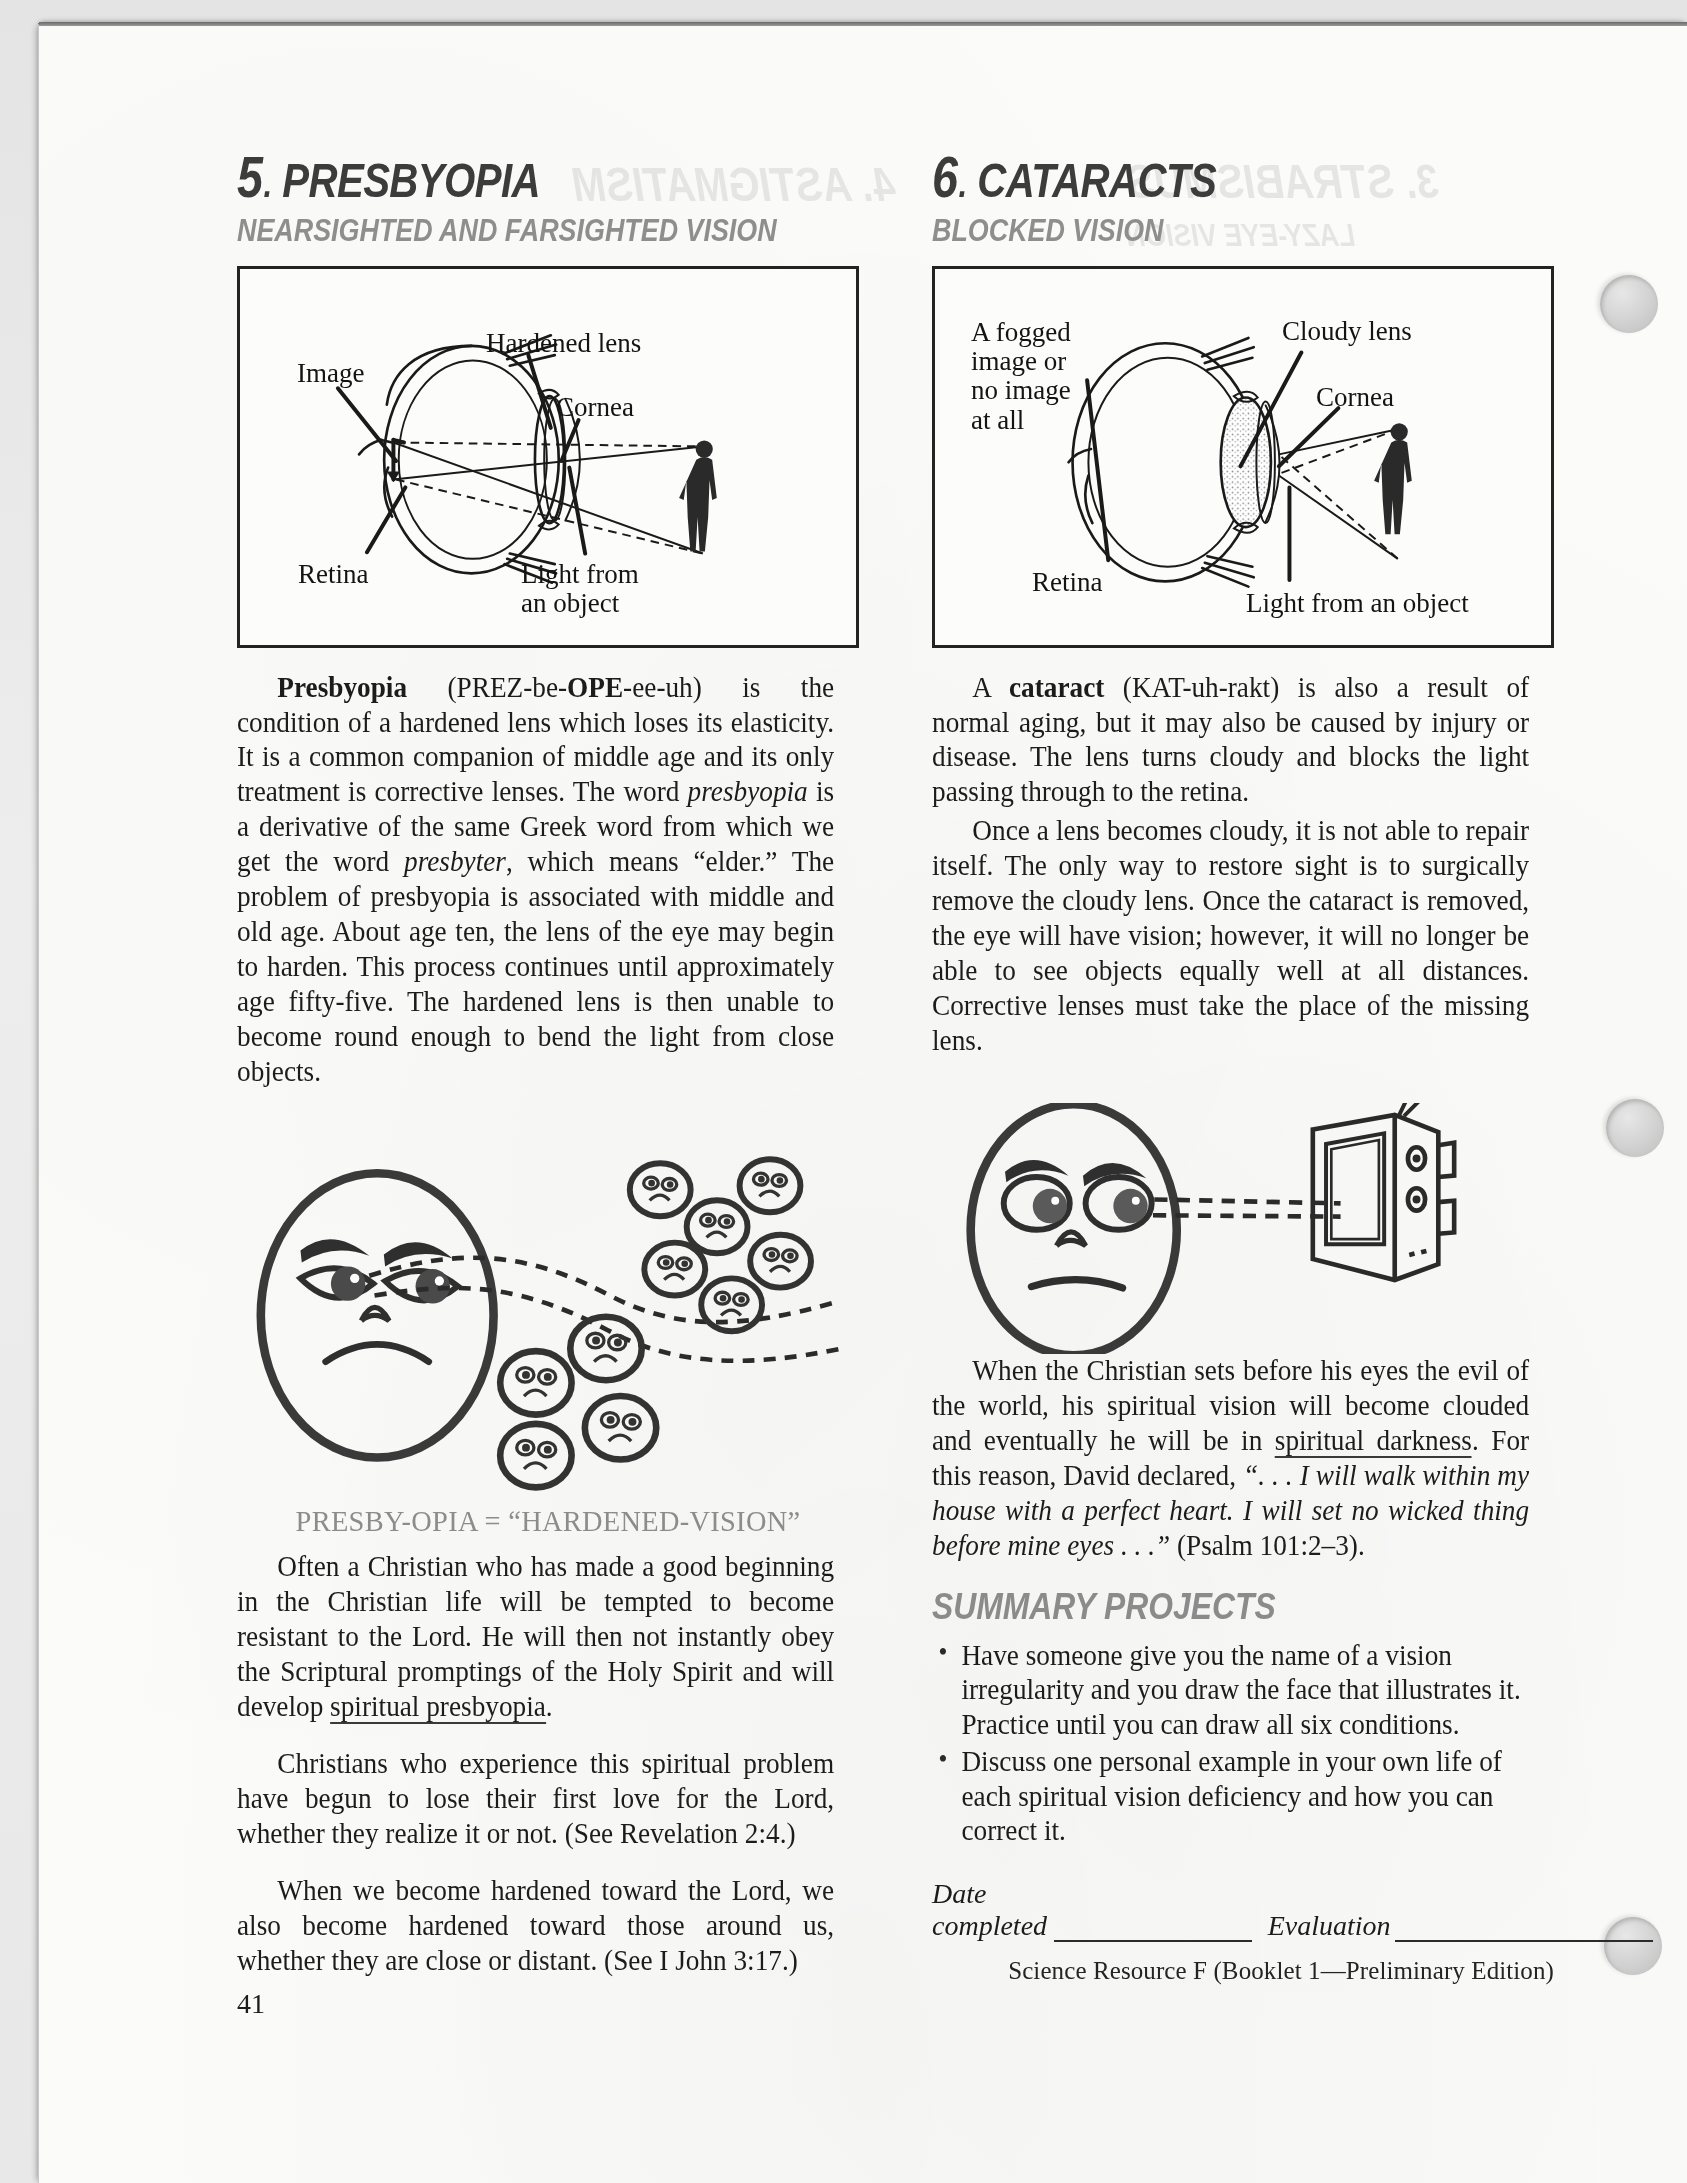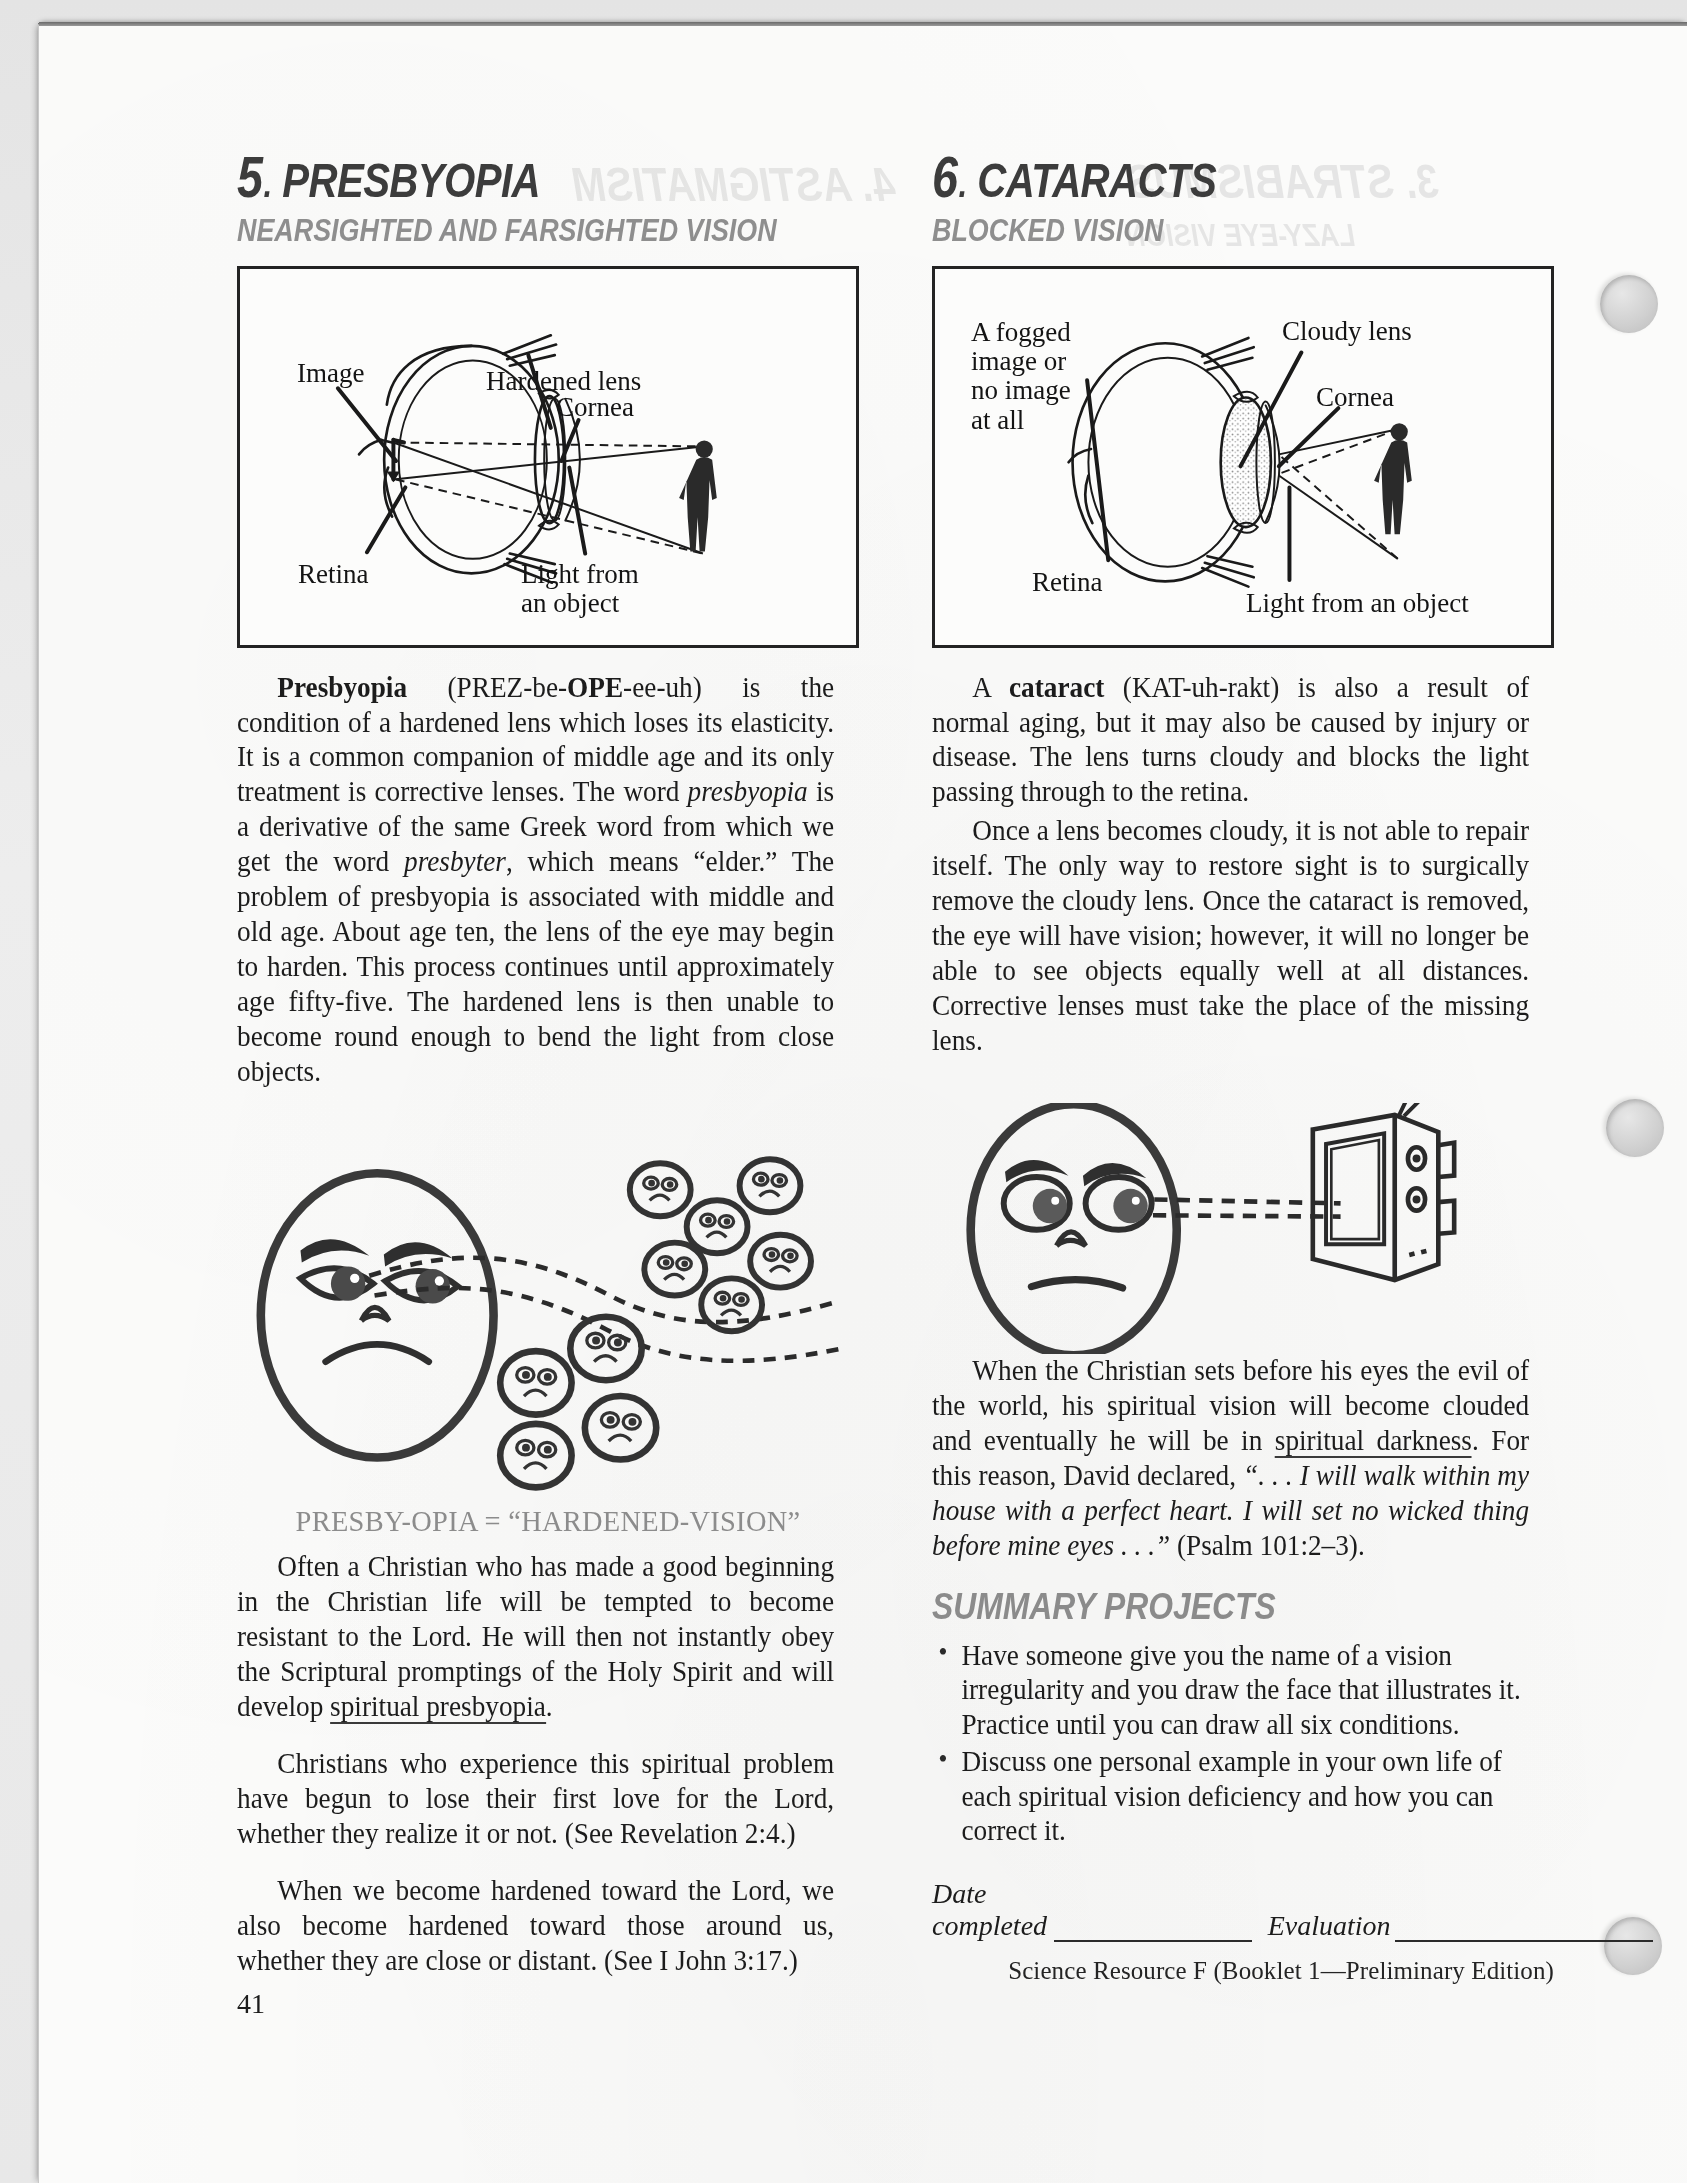--- a/index.html
+++ b/index.html
@@ -209,21 +209,21 @@
               <path d="M236 318 L700 430"></path>
             </g>
 
             <g fill="#2a2a2a">
               <circle cx="702" cy="272" r="13"></circle>
               <path d="M690 288 q12 -8 24 0 l7 58 -7 3 -4 -30 -2 56 -5 52 -8 0 -3 -52 -3 52 -8 0 -4 -52 -2 -56 -4 30 -7 -3 z"></path>
             </g>
           </svg>
 
           <div class="dlabel" style="left:57px; top:90px;">Image</div>
-          <div class="dlabel" style="left:246px; top:60px;margin-top:38px;">Hardened lens</div>
+          <div class="dlabel" style="left:246px; top:60px;">Hardened lens</div>
           <div class="dlabel" style="left:316px; top:124px;">Cornea</div>
           <div class="dlabel" style="left:58px; top:291px;">Retina</div>
           <div class="dlabel" style="left:281px; top:291px;">Light from
 an object</div>
 
           <svg width="615" height="376" viewBox="0 0 930 568" style="pointer-events:none">
             <g stroke="#1a1a1a" stroke-width="6" stroke-linecap="round" fill="none">
               <path d="M148 180 L236 290"></path>
               <path d="M436 130 L470 240"></path>
               <path d="M512 228 L486 290"></path>

